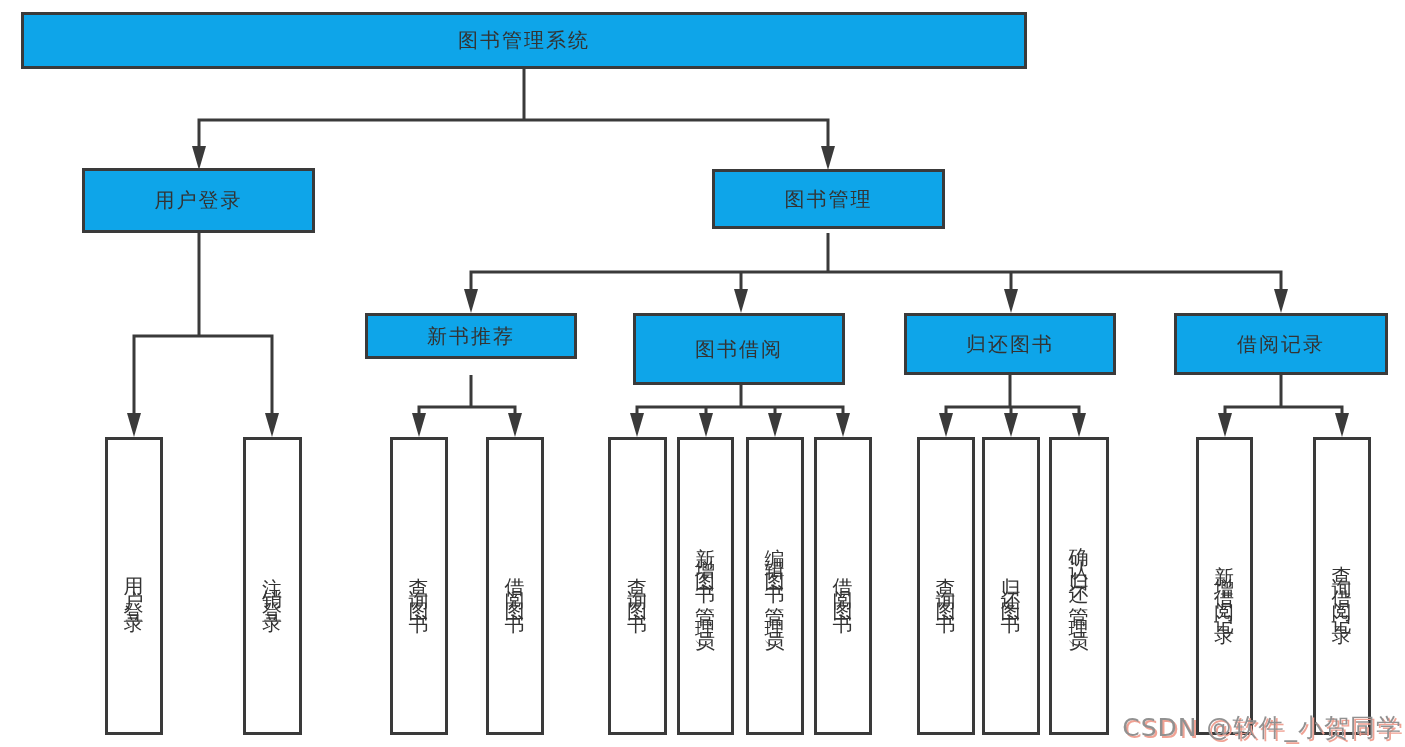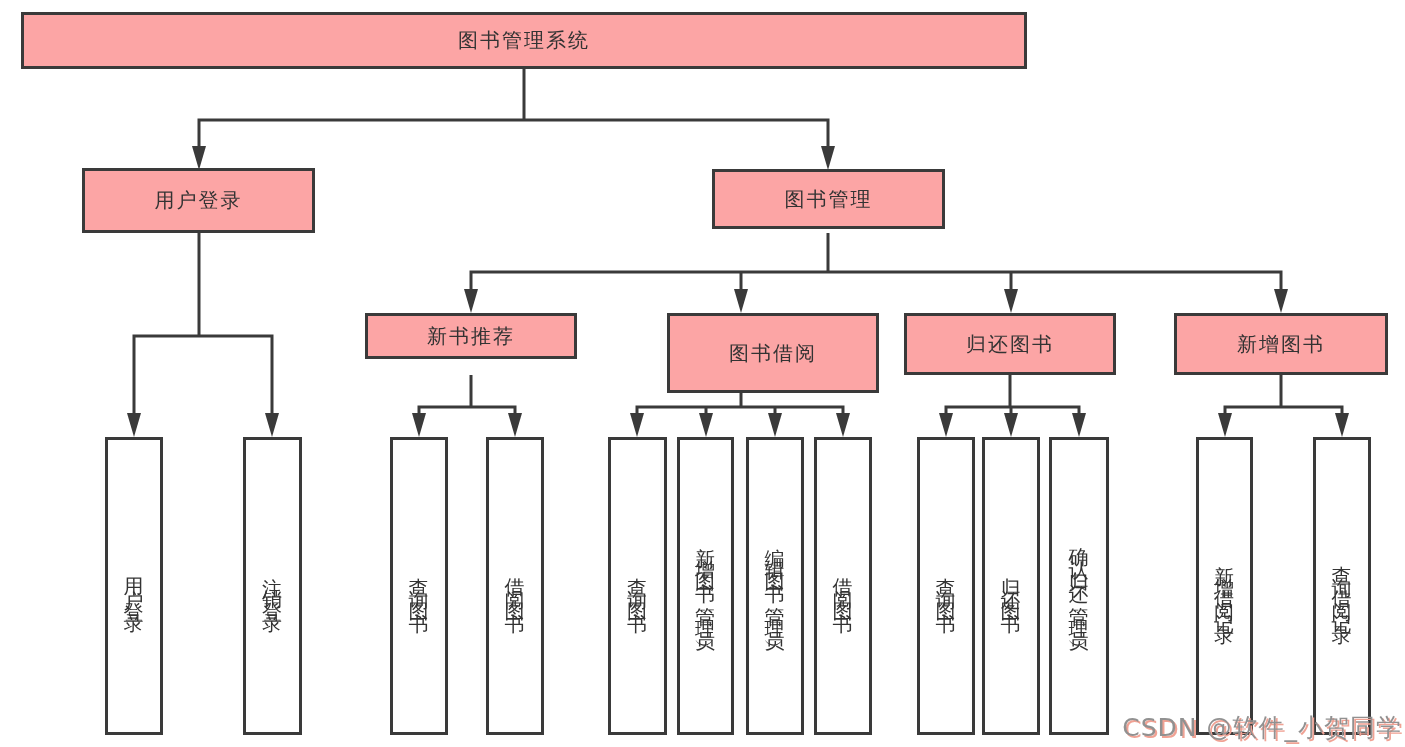--- a/index.html
+++ b/index.html
@@ -5,21 +5,21 @@
   html,body{margin:0;padding:0;background:#fff;}
   .canvas{
     position:relative;width:1405px;height:747px;background:var(--background,#fff);
     font-family:"DejaVu Sans","Liberation Sans",sans-serif;color:var(--text,#333);
     overflow:hidden;
   }
   .connectors{position:absolute;left:0;top:0;width:1405px;height:747px;}
   .connectors path{stroke:var(--line,#3a3a3a);stroke-width:3;fill:none;}
   .connectors polygon{fill:var(--line,#3a3a3a);stroke:none;}
   .hbox{
-    position:absolute;box-sizing:border-box;background:#fca5a5;
+    position:absolute;box-sizing:border-box;background:#0ea5e9;
     border:3px solid var(--line,#3a3a3a);
     display:flex;align-items:center;justify-content:center;
     font-size:20px;letter-spacing:2px;white-space:nowrap;
   }
   .vbox{
     position:absolute;box-sizing:border-box;background:#fff;
     border:3px solid var(--line,#3a3a3a);
     display:flex;align-items:center;justify-content:center;overflow:hidden;
   }
   .vbox span{
@@ -80,23 +80,23 @@
       <polygon points="1335,413 1349,413 1342,437"></polygon>
     </g>
   </svg>
 
   <div class="hbox" style="left:21px;top:12px;width:1006px;height:57px;">图书管理系统</div>
 
   <div class="hbox" style="left:82px;top:168px;width:233px;height:65px;">用户登录</div>
   <div class="hbox" style="left:712px;top:169px;width:233px;height:60px;">图书管理</div>
 
   <div class="hbox" style="left:365px;top:313px;width:212px;height:46px;">新书推荐</div>
-  <div class="hbox" style="left:667px;top:313px;width:212px;height:80px;">图书借阅</div>
+  <div class="hbox" style="left:633px;top:313px;width:212px;height:72px;">图书借阅</div>
   <div class="hbox" style="left:904px;top:313px;width:212px;height:62px;">归还图书</div>
-  <div class="hbox" style="left:1174px;top:313px;width:214px;height:62px;">新增图书</div>
+  <div class="hbox" style="left:1174px;top:313px;width:214px;height:62px;">借阅记录</div>
 
   <div class="vbox" style="left:105px;top:437px;width:58px;height:298px;">
     <span>用户登录</span>
   </div>
   <div class="vbox" style="left:243px;top:437px;width:59px;height:298px;">
     <span>注销登录</span>
   </div>
 
   <div class="vbox" style="left:390px;top:437px;width:58px;height:298px;">
     <span>查询图书</span>

